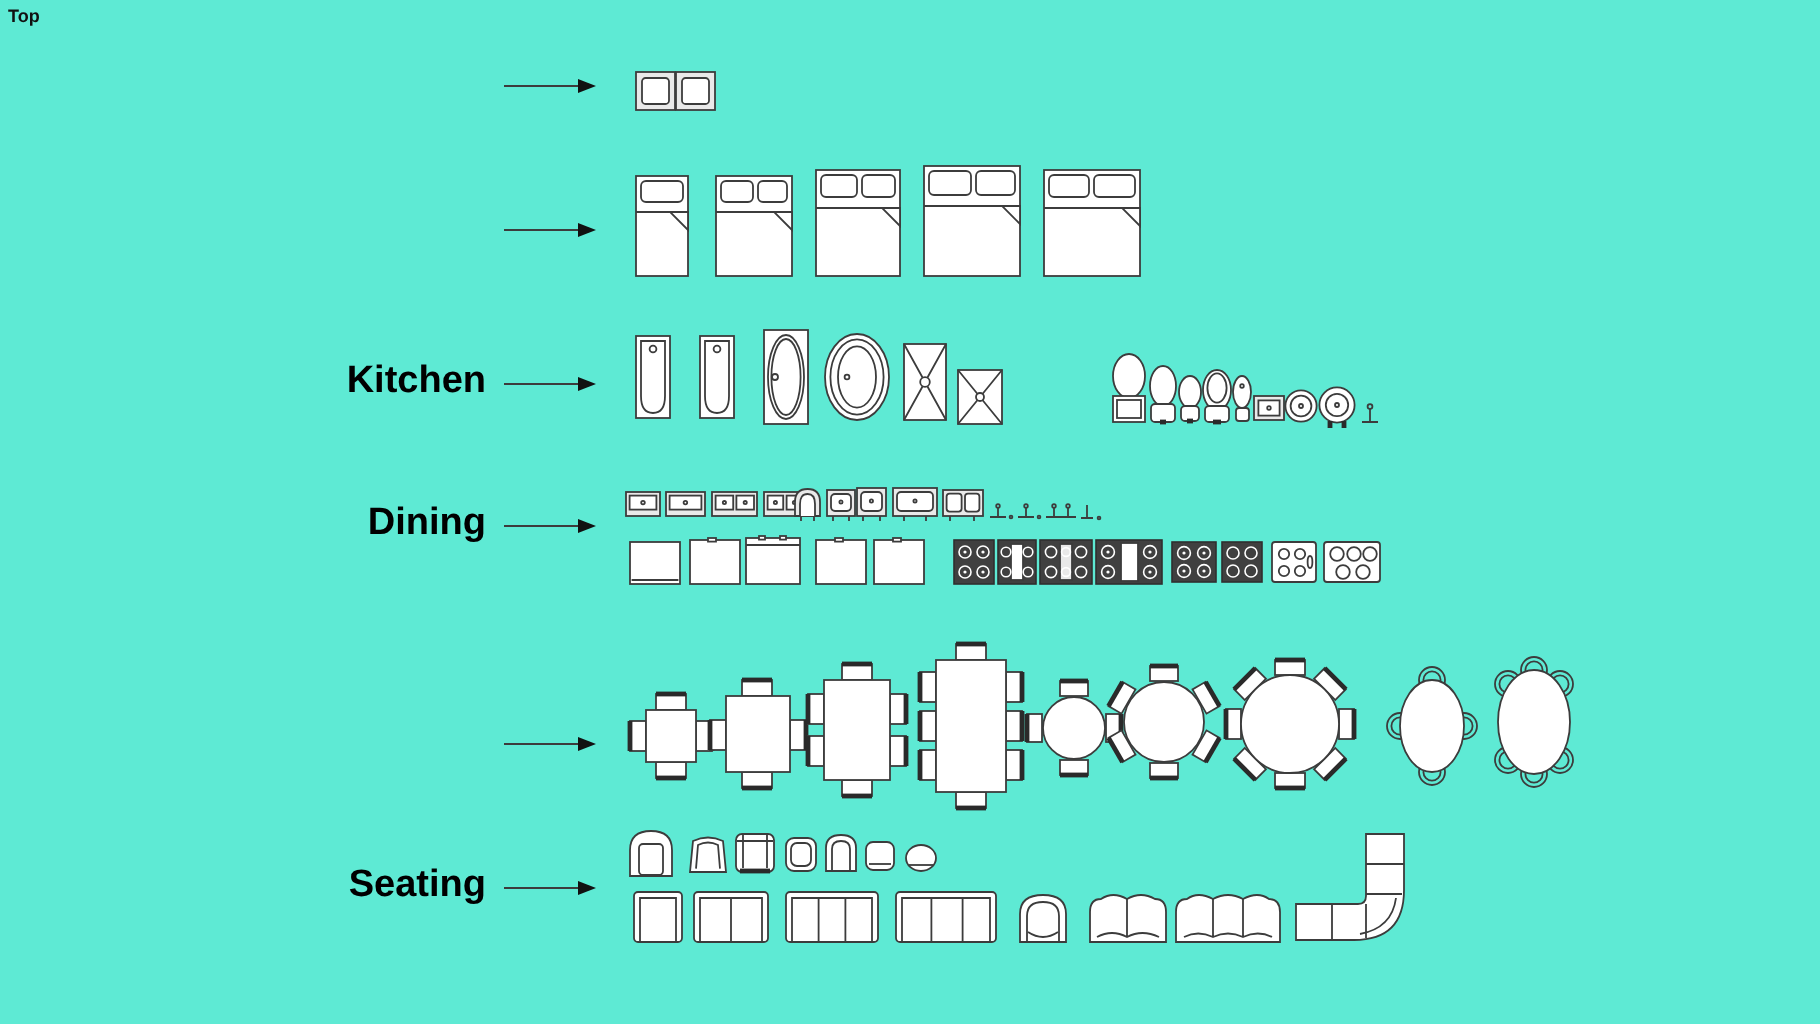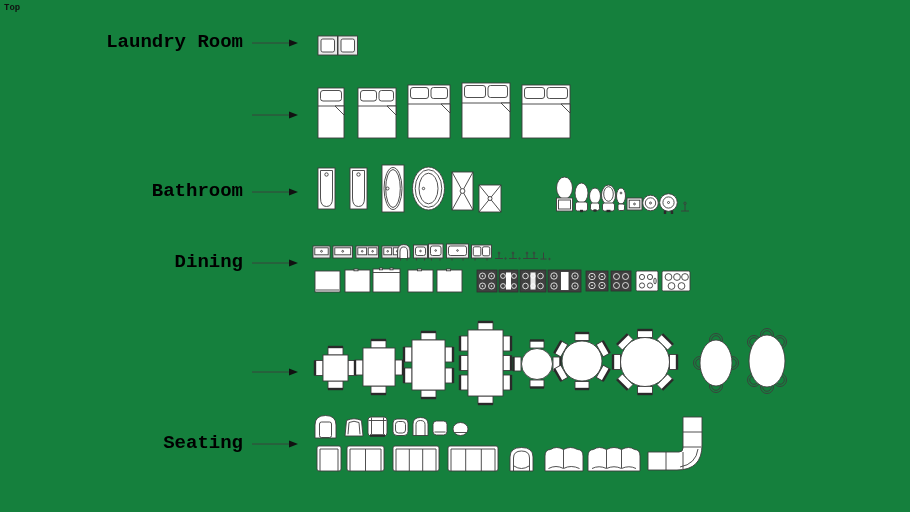--- a/index.html
+++ b/index.html
@@ -1,39 +1,38 @@
 <!DOCTYPE html>
 <html><head>
 <meta charset="utf-8">
 <style>
   html,body{margin:0;padding:0;background:#fff;}
-  #stage{position:relative;width:910px;height:512px;background:#15803d;overflow:hidden;
-         font-family:Liberation Mono, monospace;}
+  #stage{position:relative;width:910px;height:512px;background:#5eead4;overflow:hidden;
+         font-family:Liberation Sans, sans-serif;}
   .viewport-label{position:absolute;left:4px;top:3px;font-size:9px;font-weight:bold;color:#111;}
   .row-label{position:absolute;left:0;width:243px;text-align:right;font-size:19px;font-weight:bold;color:#000;line-height:22px;}
   .arrow{position:absolute;left:251px;width:48px;height:12px;}
   .sym{position:absolute;}
   svg{display:block;}
   .ln{stroke:#3c3c3c;stroke-width:0.9;fill:none;}
   .lw{stroke:#3c3c3c;stroke-width:0.9;fill:#ffffff;}
   .lg{stroke:#3c3c3c;stroke-width:0.9;fill:#e9e9e9;}
   .bold{stroke:#2a2a2a;stroke-width:2.4;fill:none;}
   .dk{stroke:#2f2f2f;stroke-width:0.8;fill:#404040;}
   .wl{stroke:#ffffff;stroke-width:0.8;fill:none;}
   .wd{fill:#ffffff;stroke:none;}
 </style>
 </head>
 <body>
 
 <div id="stage">
 
   <span class="viewport-label">Top</span>
 
-  <div class="row-label" style="top:31px">Laundry Room</div>
-  <div class="row-label" style="top:180px">Bathroom</div>
+  <div class="row-label" style="top:180px">Kitchen</div>
   <div class="row-label" style="top:251px">Dining</div>
   <div class="row-label" style="top:432px">Seating</div>
 
   <svg class="arrow" style="top:37px" viewBox="0 0 48 12">
       <path d="M1,6 H38" class="ln"></path>
       <path d="M38,2.5 L47,6 L38,9.5 Z" fill="#111"></path>
     </svg>
   <svg class="arrow" style="top:109px" viewBox="0 0 48 12">
       <path d="M1,6 H38" class="ln"></path>
       <path d="M38,2.5 L47,6 L38,9.5 Z" fill="#111"></path>

